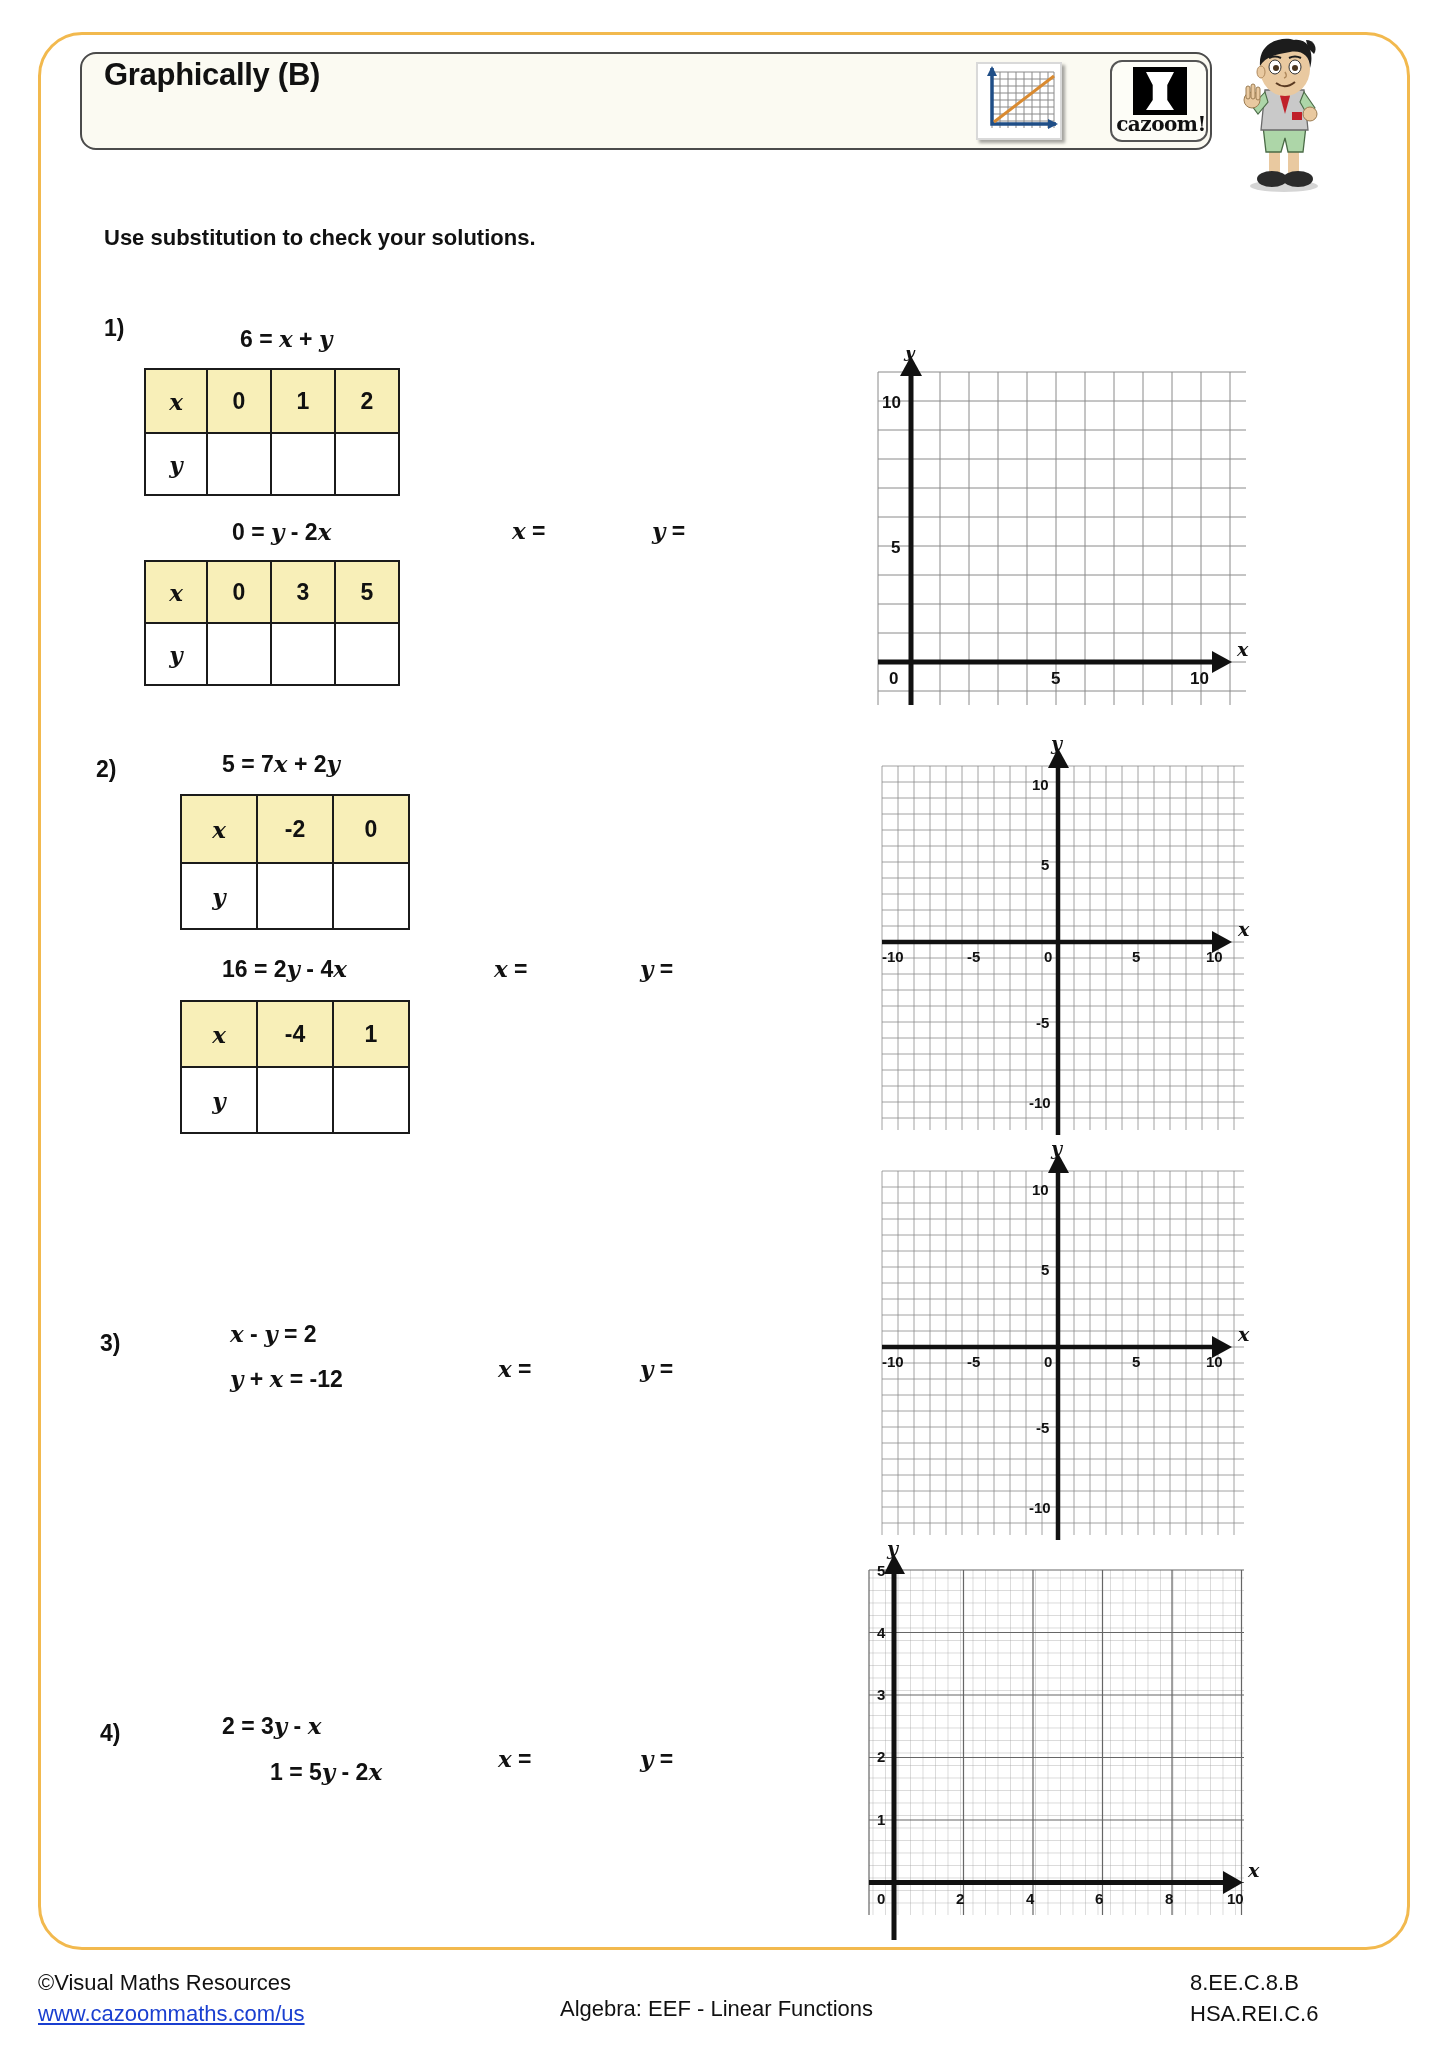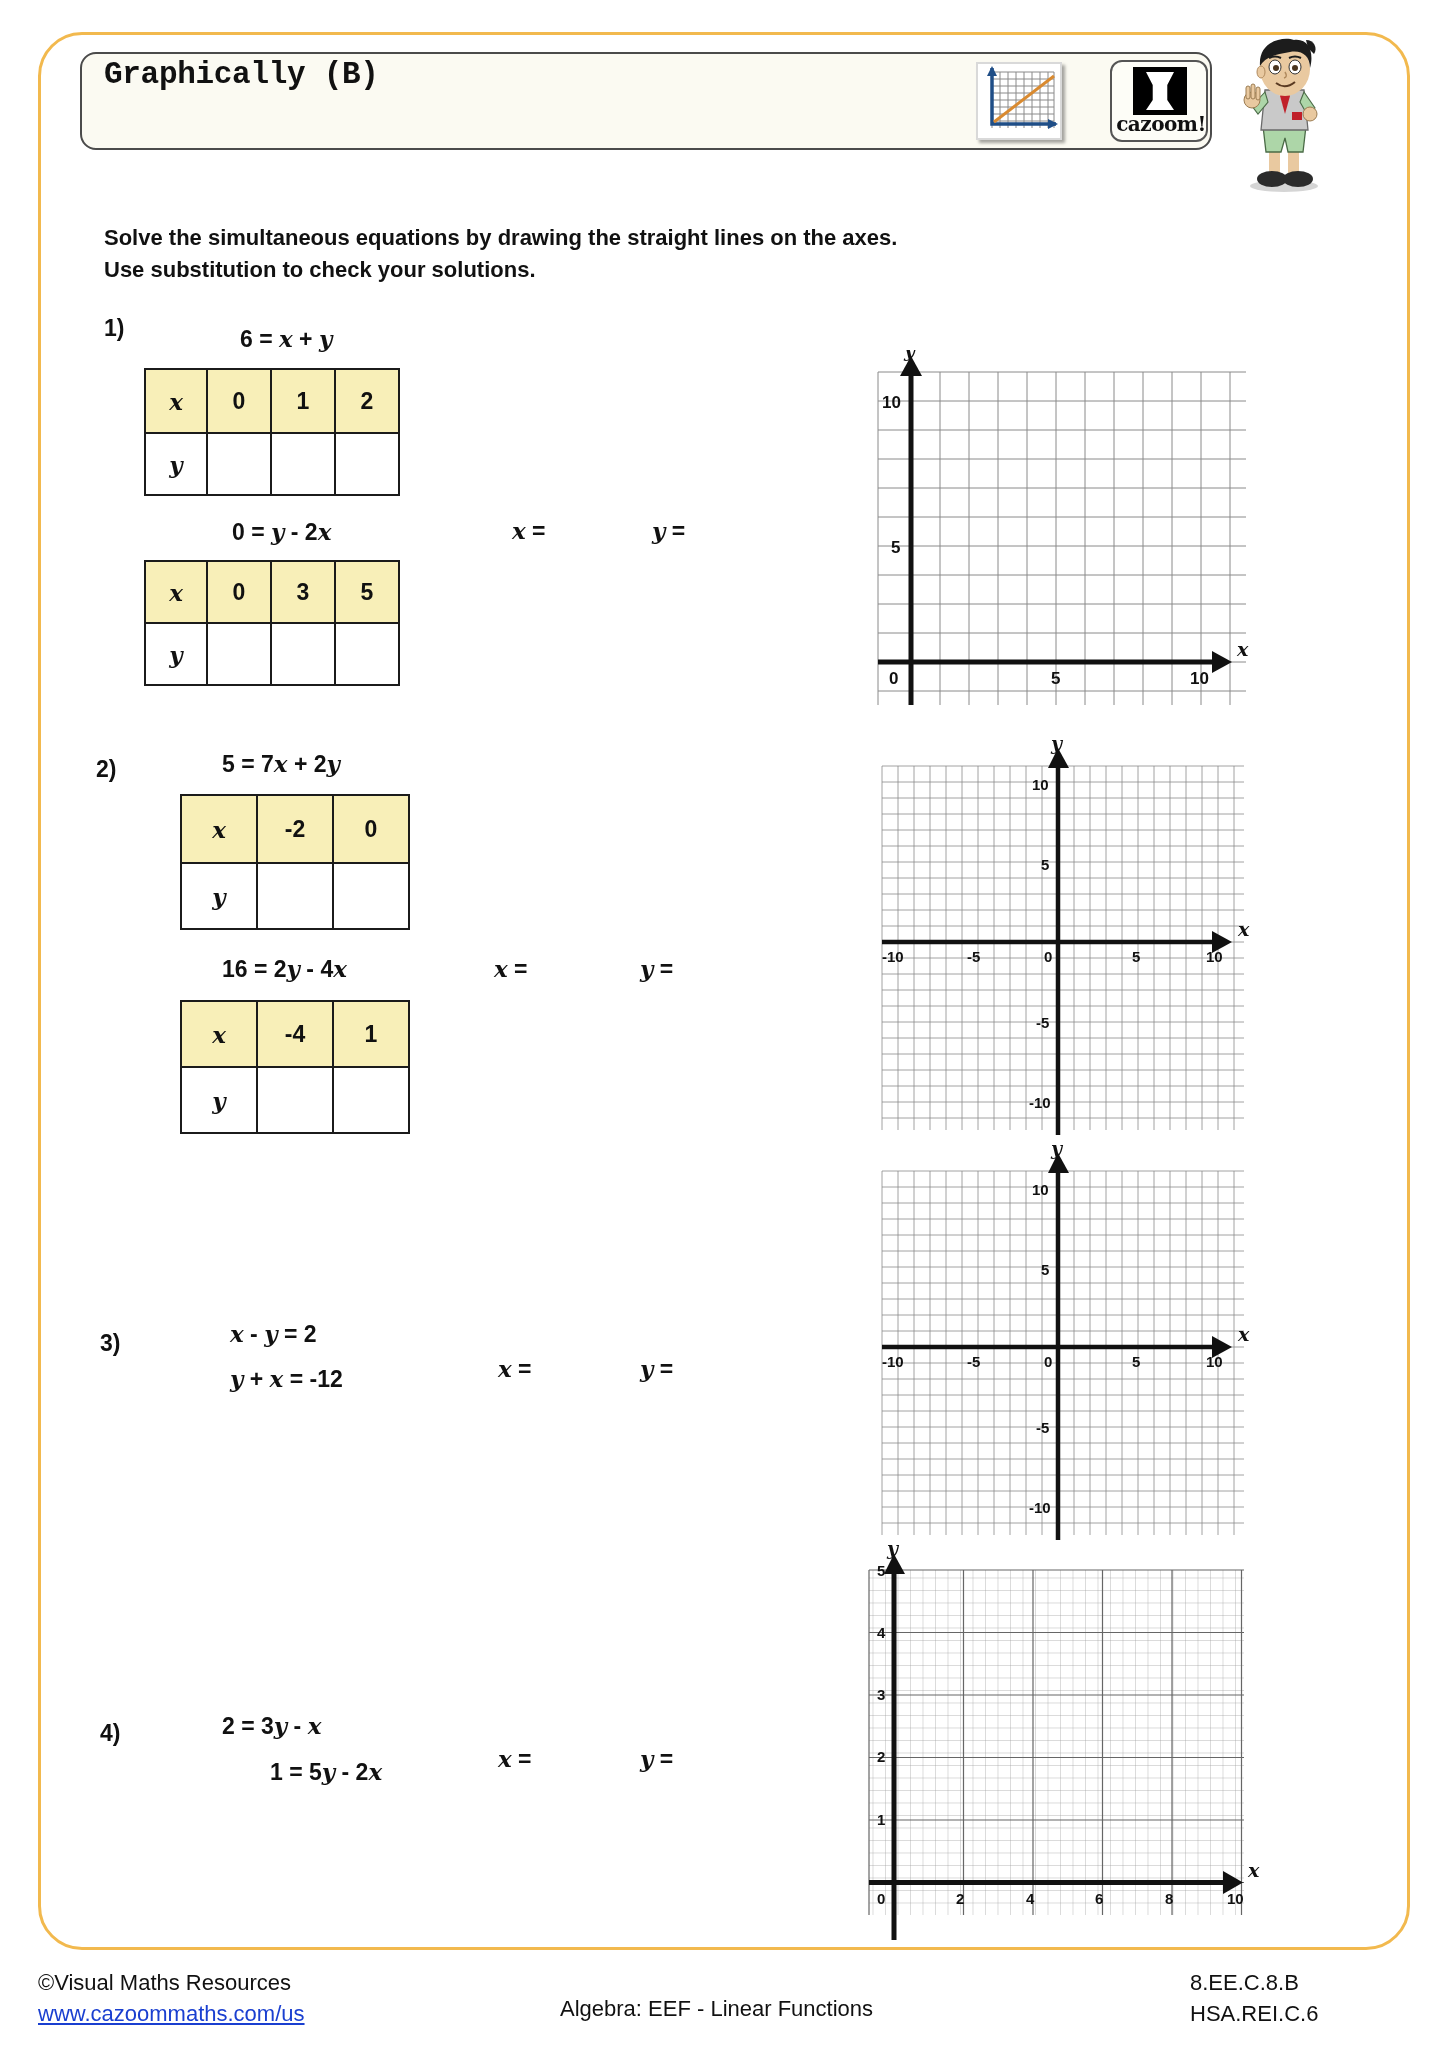--- a/index.html
+++ b/index.html
@@ -18,21 +18,21 @@
   .title-box{
     position:absolute;left:80px;top:52px;width:1132px;height:98px;
     background:#fbfaf2;border:2px solid #4b4b4b;border-radius:16px;
     box-sizing:border-box;
   }
   .title-text{
     position:absolute;left:104px;top:56px;width:760px;
     font-size:31px;font-weight:bold;line-height:1.22;color:#111;
     letter-spacing:-0.3px;
   }
-  .title-text .l2{display:block;font-family:Liberation Mono, monospace;}
+  .title-text .l2{display:block;}
 
   
   .logo-graph{
     position:absolute;left:976px;top:62px;width:86px;height:78px;
     background:#ffffff;border:2px solid #d9d9d9;
     box-shadow:3px 3px 3px rgba(0,0,0,.35);
     box-sizing:border-box;
   }
   .logo-graph svg{display:block;}
 
@@ -201,21 +201,20 @@
     <path d="M67 24 Q73 21 79 24" stroke="#1c1c1c" stroke-width="2" fill="none"></path>
 
     <path d="M63 38 Q66 43 62 44" stroke="#b08a5e" stroke-width="1.5" fill="none"></path>
     <path d="M54 49 Q63 56 73 48" stroke="#5a3a22" stroke-width="2" fill="none"></path>
 
     <ellipse cx="39" cy="38" rx="4" ry="6" fill="#e9c9a0" stroke="#b08a5e" stroke-width="1"></ellipse>
   </svg>
 </div>
 
 <div class="instructions">
-  <div>Solve the simultaneous equations by drawing the straight lines on the axes.</div>
   <div>Use substitution to check your solutions.</div>
 </div>
 
 <div class="qnum" style="left:104px;top:315px;">1)</div>
 <div class="eqn" style="left:240px;top:325px;text-align:right;">
   6 = <span class="v">x</span> + <span class="v">y</span>
 </div>
 
 <table class="vtable" style="left:144px;top:368px;">
   <tbody>

